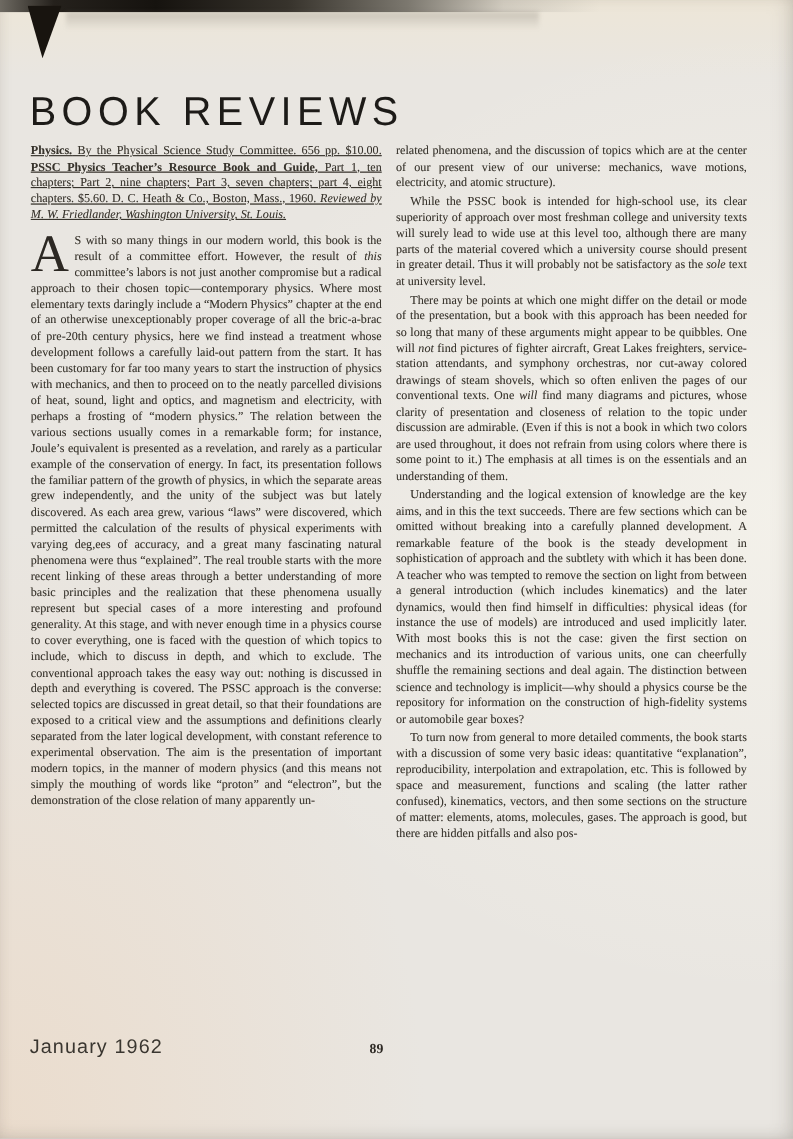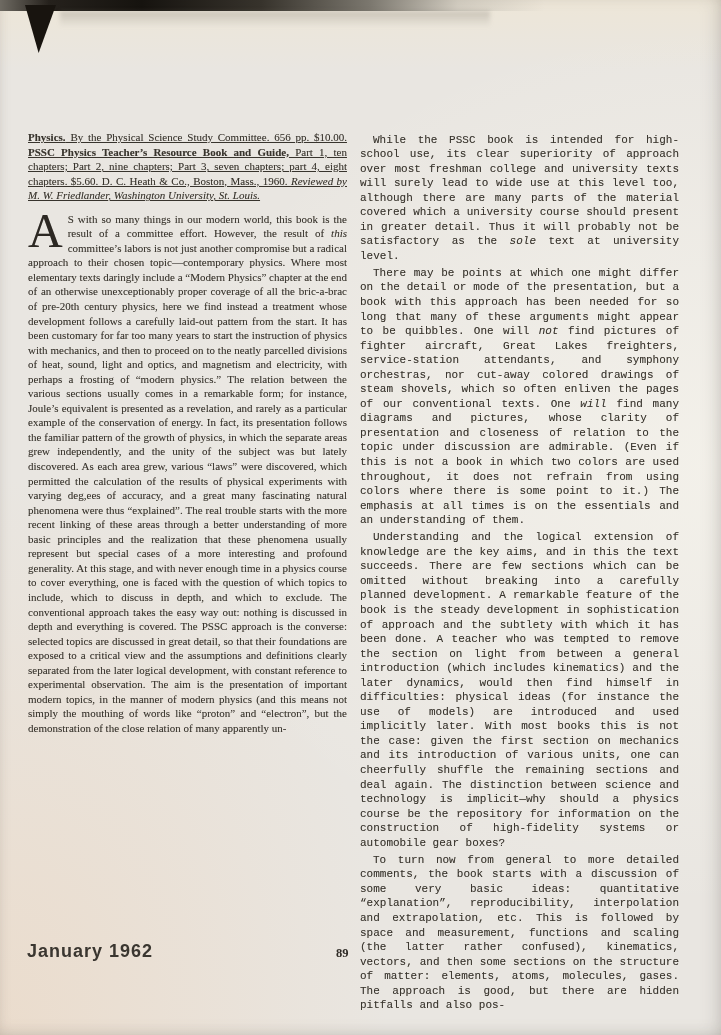--- a/index.html
+++ b/index.html
@@ -50,58 +50,59 @@
     color:#38342d;
     text-shadow:0 0 0.5px rgba(70,64,55,0.35);
   }
   .col-left{left:28px;}
   .col-right{left:360px;}
   .citation{margin:0 0 9px 0;text-decoration:underline;}
   .seg-b{font-weight:bold;}
   .seg-i{font-style:italic;}
   .seg-n{}
   .body-para{margin:0;text-align:justify;}
-  .body-para.indent{text-indent:13px;margin-top:2.5px;font-family:Liberation Mono, monospace;}
+  .body-para.indent{text-indent:13px;margin-top:2.5px;}
   .drop-cap{
     float:left;
     font-size:48px;line-height:35px;
     padding:1px 5px 0 0;
     color:#2c2823;
     font-family:"Liberation Serif", serif;
   }
   .footer-issue{
     position:absolute;left:27px;top:941px;
     font-family:"Liberation Sans", sans-serif;
     font-size:18px;letter-spacing:1px;
     color:#3a3630;
-    font-weight:bold;
   }
   .footer-page{
     position:absolute;left:336px;top:946px;
     font-size:12.5px;font-weight:bold;
     color:#2e2a25;
   }
 </style>
 </head>
 <body>
 
 <div class="page">
 
   <div class="scan-band"></div>
   <div class="scan-band-shadow"></div>
   <div class="corner-triangle"></div>
 
+  <h1 class="page-title">BOOK REVIEWS</h1>
 
   <div class="col col-left">
     <p class="citation"><span class="seg-b">Physics.</span><span class="seg-n"> By the Physical Science Study Committee. 656 pp. $10.00. </span><span class="seg-b">PSSC Physics Teacher’s Resource Book and Guide,</span><span class="seg-n"> Part 1, ten chapters; Part 2, nine chapters; Part 3, seven chapters; part 4, eight chapters. $5.60. D. C. Heath &amp; Co., Boston, Mass., 1960. </span><span class="seg-i">Reviewed by M. W. Friedlander, Washington University, St. Louis.</span></p>
     <p class="body-para"><span class="drop-cap">A</span><span><span class="seg-n">S with so many things in our modern world, this book is the result of a committee effort. However, the result of </span><span class="seg-i">this</span><span class="seg-n"> committee’s labors is not just another compromise but a radical approach to their chosen topic—contemporary physics. Where most elementary texts daringly include a “Modern Physics” chapter at the end of an otherwise unexceptionably proper coverage of all the bric-a-brac of pre-20th century physics, here we find instead a treatment whose development follows a carefully laid-out pattern from the start. It has been customary for far too many years to start the instruction of physics with mechanics, and then to proceed on to the neatly parcelled divisions of heat, sound, light and optics, and magnetism and electricity, with perhaps a frosting of “modern physics.” The relation between the various sections usually comes in a remarkable form; for instance, Joule’s equivalent is presented as a revelation, and rarely as a particular example of the conservation of energy. In fact, its presentation follows the familiar pattern of the growth of physics, in which the separate areas grew independently, and the unity of the subject was but lately discovered. As each area grew, various “laws” were discovered, which permitted the calculation of the results of physical experiments with varying deg,ees of accuracy, and a great many fascinating natural phenomena were thus “explained”. The real trouble starts with the more recent linking of these areas through a better understanding of more basic principles and the realization that these phenomena usually represent but special cases of a more interesting and profound generality. At this stage, and with never enough time in a physics course to cover everything, one is faced with the question of which topics to include, which to discuss in depth, and which to exclude. The conventional approach takes the easy way out: nothing is discussed in depth and everything is covered. The PSSC approach is the converse: selected topics are discussed in great detail, so that their foundations are exposed to a critical view and the assumptions and definitions clearly separated from the later logical development, with constant reference to experimental observation. The aim is the presentation of important modern topics, in the manner of modern physics (and this means not simply the mouthing of words like “proton” and “electron”, but the demonstration of the close relation of many apparently un-</span></span></p>
   </div>
 
   <div class="col col-right">
 
+  <p class="body-para"><span class="seg-n">related phenomena, and the discussion of topics which are at the center of our present view of our universe: mechanics, wave motions, electricity, and atomic structure).</span></p>
       <p class="body-para indent"><span class="seg-n">While the PSSC book is intended for high-school use, its clear superiority of approach over most freshman college and university texts will surely lead to wide use at this level too, although there are many parts of the material covered which a university course should present in greater detail. Thus it will probably not be satisfactory as the </span><span class="seg-i">sole</span><span class="seg-n"> text at university level.</span></p>
       <p class="body-para indent"><span class="seg-n">There may be points at which one might differ on the detail or mode of the presentation, but a book with this approach has been needed for so long that many of these arguments might appear to be quibbles. One will </span><span class="seg-i">not</span><span class="seg-n"> find pictures of fighter aircraft, Great Lakes freighters, service-station attendants, and symphony orchestras, nor cut-away colored drawings of steam shovels, which so often enliven the pages of our conventional texts. One </span><span class="seg-i">will</span><span class="seg-n"> find many diagrams and pictures, whose clarity of presentation and closeness of relation to the topic under discussion are admirable. (Even if this is not a book in which two colors are used throughout, it does not refrain from using colors where there is some point to it.) The emphasis at all times is on the essentials and an understanding of them.</span></p>
       <p class="body-para indent"><span class="seg-n">Understanding and the logical extension of knowledge are the key aims, and in this the text succeeds. There are few sections which can be omitted without breaking into a carefully planned development. A remarkable feature of the book is the steady development in sophistication of approach and the subtlety with which it has been done. A teacher who was tempted to remove the section on light from between a general introduction (which includes kinematics) and the later dynamics, would then find himself in difficulties: physical ideas (for instance the use of models) are introduced and used implicitly later. With most books this is not the case: given the first section on mechanics and its introduction of various units, one can cheerfully shuffle the remaining sections and deal again. The distinction between science and technology is implicit—why should a physics course be the repository for information on the construction of high-fidelity systems or automobile gear boxes?</span></p>
       <p class="body-para indent"><span class="seg-n">To turn now from general to more detailed comments, the book starts with a discussion of some very basic ideas: quantitative “explanation”, reproducibility, interpolation and extrapolation, etc. This is followed by space and measurement, functions and scaling (the latter rather confused), kinematics, vectors, and then some sections on the structure of matter: elements, atoms, molecules, gases. The approach is good, but there are hidden pitfalls and also pos-</span></p>
     </div>
 
   <div class="footer-issue">January 1962</div>
   <div class="footer-page">89</div>
 
 </div>

